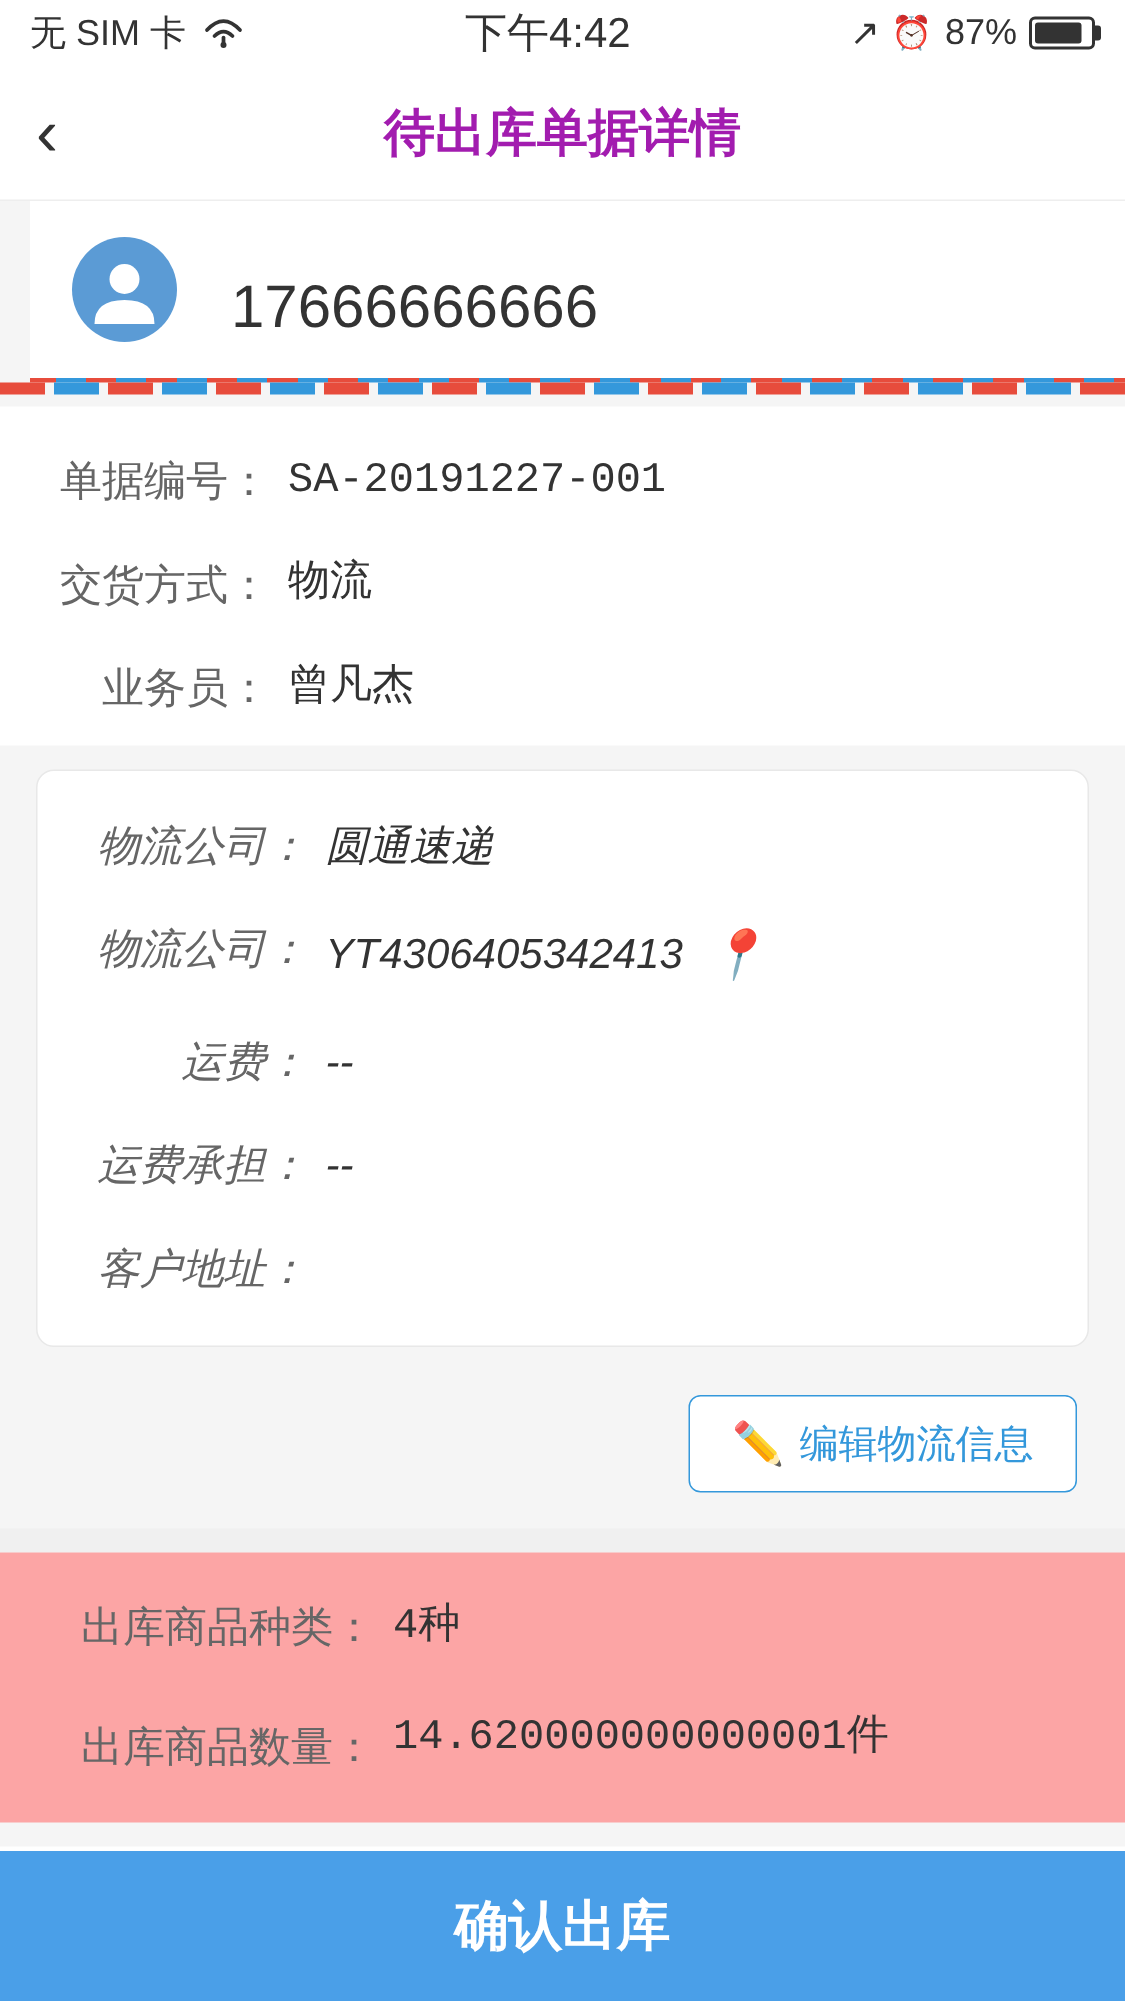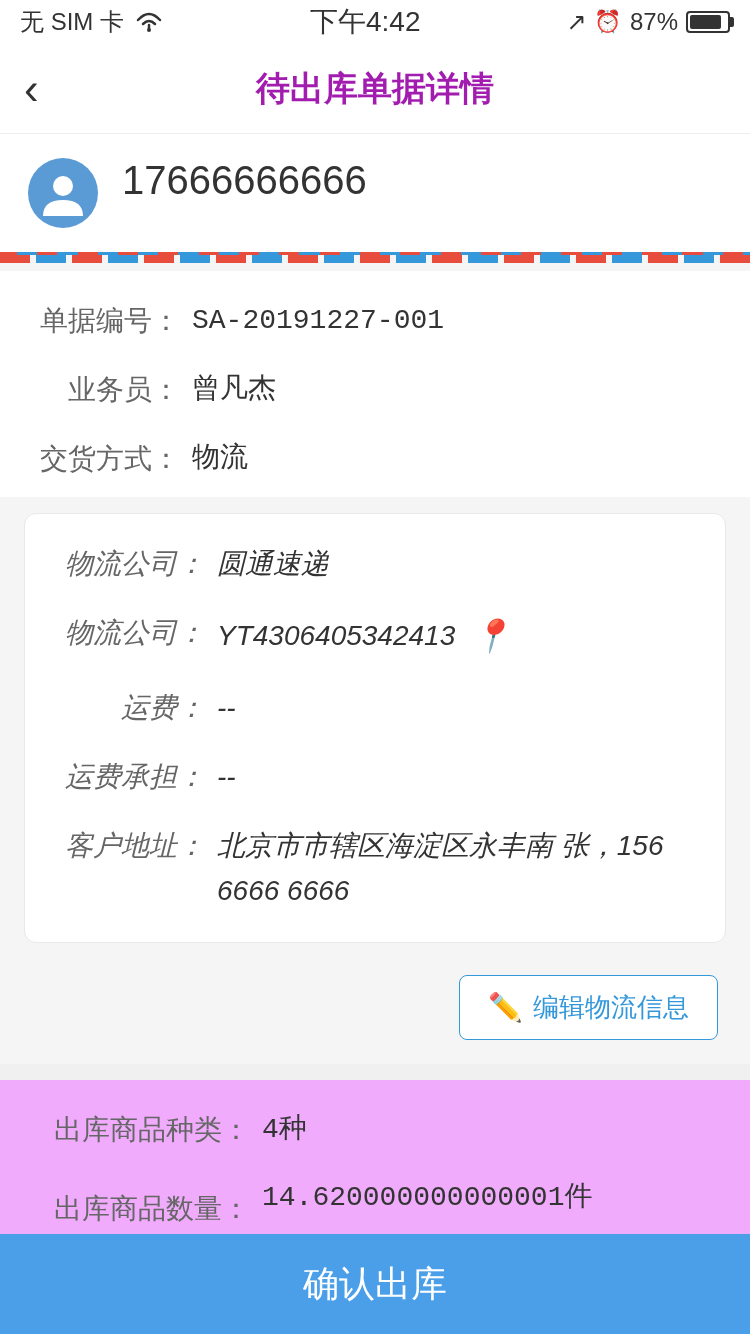--- a/index.html
+++ b/index.html
@@ -92,24 +92,25 @@
       font-size: 34px;
       font-weight: 600;
       color: #a21caf;
     }
 
     
     .customer-header {
       background: #fff;
       padding: 24px 28px;
       display: flex;
-      align-items: flex-start;
-      gap: 24px;
+      align-items: flex-end;
+      gap: 36px;
       border-bottom: 3px solid transparent;
       border-image: repeating-linear-gradient(90deg, #e74c3c 0px, #e74c3c 20px, #3498db 20px, #3498db 40px) 3;
+      margin-left: 20px;
     }
     .avatar-circle {
       width: 70px;
       height: 70px;
       background: #5b9bd5;
       border-radius: 50%;
       display: flex;
       align-items: center;
       justify-content: center;
       flex-shrink: 0;
@@ -136,21 +137,21 @@
         #3498db 36px,
         #3498db 66px,
         transparent 66px,
         transparent 72px
       );
       margin-bottom: 8px;
     }
 
     .info-row {
       display: flex;
-      align-items: flex-start;
+      align-items: center;
       margin-bottom: 24px;
       line-height: 1.6;
     }
     .info-row:last-child {
       margin-bottom: 0;
     }
     .info-label {
       color: #666;
       font-size: 28px;
       min-width: 160px;
@@ -234,21 +235,21 @@
     }
 
     
     .section-divider {
       height: 16px;
       background: #f0f0f0;
     }
 
     
     .goods-section {
-      background: #f0abfc;
+      background: #fca5a5;
       padding: 28px 32px;
       margin-bottom: 16px;
     }
 
     
     .view-btn-wrapper {
       display: flex;
       justify-content: flex-end;
       padding: 16px 32px 24px;
       background: #fff;
@@ -274,21 +275,21 @@
       width: 750px;
       background: #4a9fe8;
       height: 100px;
       display: flex;
       align-items: center;
       justify-content: center;
     }
     .confirm-btn {
       color: #fff;
       font-size: 36px;
-      font-weight: 400;
+      font-weight: 700;
       background: none;
       border: none;
       cursor: pointer;
     }
 
     .basic-info-section {
       background: #fff;
       padding: 28px 32px 16px;
     }
 
@@ -340,26 +341,26 @@
 </div>
 
 <div class="dashed-line"></div>
 
 <div class="basic-info-section top-area">
   <div class="info-row">
     <span class="info-label">单据编号：</span>
     <span class="info-value">SA-20191227-001</span>
   </div>
   <div class="info-row">
+    <span class="info-label">交货方式：</span>
+    <span class="info-value">物流</span>
+  </div>
+  <div class="info-row">
     <span class="info-label">业务员：</span>
     <span class="info-value">曾凡杰</span>
-  </div>
-  <div class="info-row">
-    <span class="info-label">交货方式：</span>
-    <span class="info-value">物流</span>
   </div>
 </div>
 
 <div class="logistics-section">
   <div class="logistics-row">
     <span class="logistics-label">物流公司：</span>
     <span class="logistics-value">圆通速递</span>
   </div>
   <div class="logistics-row">
     <span class="logistics-label">物流公司：</span>
@@ -371,21 +372,20 @@
   <div class="logistics-row">
     <span class="logistics-label">运费：</span>
     <span class="logistics-value">--</span>
   </div>
   <div class="logistics-row">
     <span class="logistics-label">运费承担：</span>
     <span class="logistics-value">--</span>
   </div>
   <div class="logistics-row">
     <span class="logistics-label">客户地址：</span>
-    <span class="address-value">北京市市辖区海淀区永丰南  张，156 6666 6666</span>
   </div>
 </div>
 
 <div class="edit-btn-wrapper">
   <button class="edit-btn">
     <span style="font-size:28px;">✏️</span>
     <span>编辑物流信息</span>
   </button>
 </div>
 

